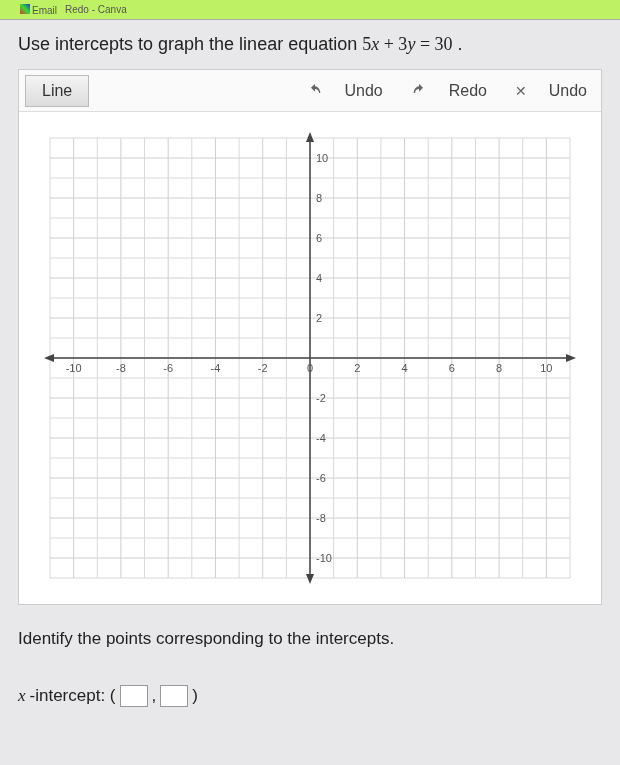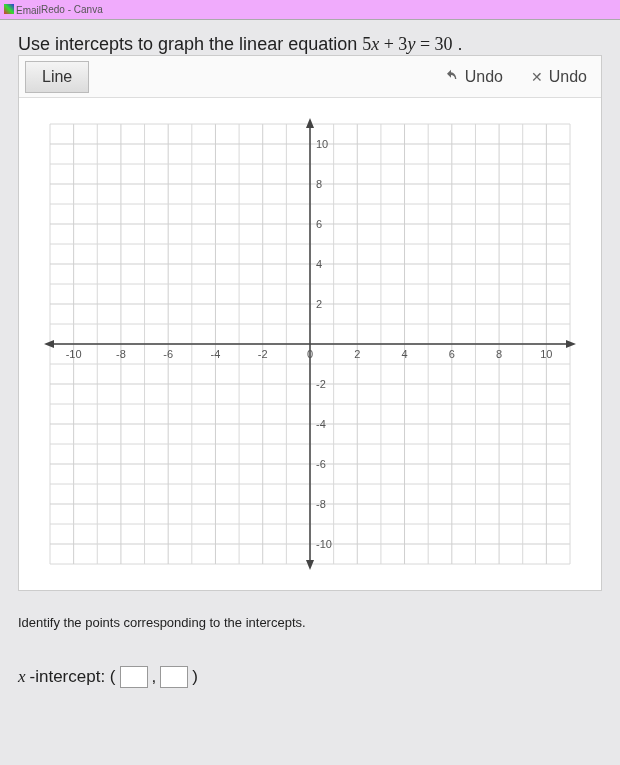--- a/index.html
+++ b/index.html
@@ -5,37 +5,39 @@
   * { box-sizing: border-box; margin: 0; padding: 0; }
   body {
     width: 620px;
     height: 765px;
     font-family: Arial, Helvetica, sans-serif;
     background: #e8e8ea;
     overflow: hidden;
   }
   .browser-bar {
     height: 20px;
-    background: #f0abfc;
+    background: #bef264;
     border-bottom: 1px solid #aaa;
     display: flex;
     align-items: center;
     font-size: 10px;
     color: #555;
-    padding-left: 4px;
+    padding-left: 20px;
+    gap: 8px;
   }
   .browser-bar .favicon {
     width: 10px; height: 10px; background: linear-gradient(45deg,#d33,#3d3,#33d); display:inline-block; margin-right:2px;
   }
   .content {
     padding: 14px 18px;
   }
   .question {
     font-size: 18px;
     color: #222;
+    margin-bottom: 14px;
   }
   .eq { font-family: "Times New Roman", serif; }
   .eq .var { font-style: italic; }
   .tool-panel {
     border: 1px solid #ccc;
     background: #fde047;
   }
   .toolbar {
     display: flex;
     align-items: center;
@@ -49,42 +51,42 @@
     margin: 4px 0 4px 6px;
     padding: 6px 16px;
     font-size: 16px;
     color: #333;
     cursor: pointer;
   }
   .spacer { flex: 1; }
   .action-btn {
     display: flex;
     align-items: center;
-    gap: 6px;
+    gap: 22px;
     padding: 6px 14px;
     font-size: 16px;
     color: #444;
     cursor: pointer;
   }
   .action-btn svg { width: 16px; height: 16px; }
   .graph-wrap {
     padding: 6px;
     display: flex;
     justify-content: center;
     background: #fff;
   }
   .graph {
     display: block;
   }
   .gridline { stroke: #d8d8d8; stroke-width: 1; }
   .gridline-major { stroke: #cfcfcf; stroke-width: 1; }
   .axis { stroke: #444; stroke-width: 1.5; }
   .tick-label { font-size: 11px; fill: #555; font-family: Arial; }
   .subtext {
-    font-size: 13px;
+    font-size: 17px;
     color: #222;
     margin: 24px 0 36px 0;
   }
   .intercept-row {
     display: flex;
     align-items: center;
     font-size: 17px;
     color: #222;
     gap: 4px;
   }
@@ -112,20 +114,26 @@
 
   <div class="tool-panel">
     <div class="toolbar">
       <button class="line-btn">Line</button>
       <div class="spacer"></div>
       <div class="action-btn">
         <svg viewBox="0 0 24 24">
             <path d="M12 5V1L6 7l6 6V9c3 0 6 2 6 6h2c0-5-4-10-8-10z" fill="#666"></path>
           </svg>
         <span>Undo</span>
+      </div>
+      <div class="action-btn">
+        <svg viewBox="0 0 24 24">
+            <path d="M12 5V1l6 6-6 6V9c-3 0-6 2-6 6H4c0-5 4-10 8-10z" fill="#666"></path>
+          </svg>
+        <span>Redo</span>
       </div>
       <div class="action-btn">
         <span style="font-size:14px;color:#666;">✕</span>
         <span>Undo</span>
       </div>
     </div>
 
     <div class="graph-wrap">
       <svg class="graph" width="560" height="480" viewBox="0 0 560 480">
 

